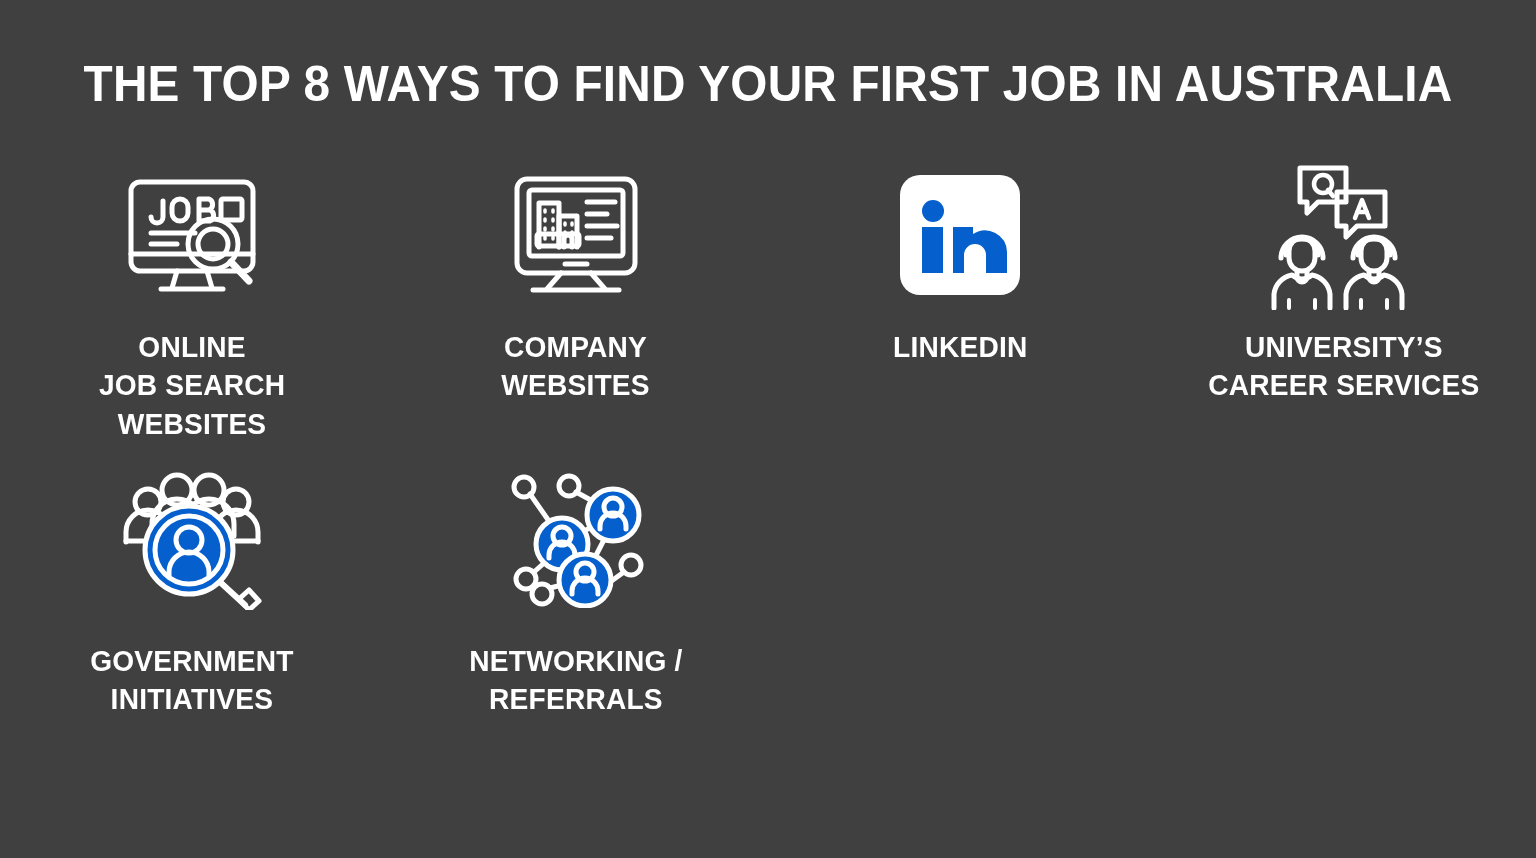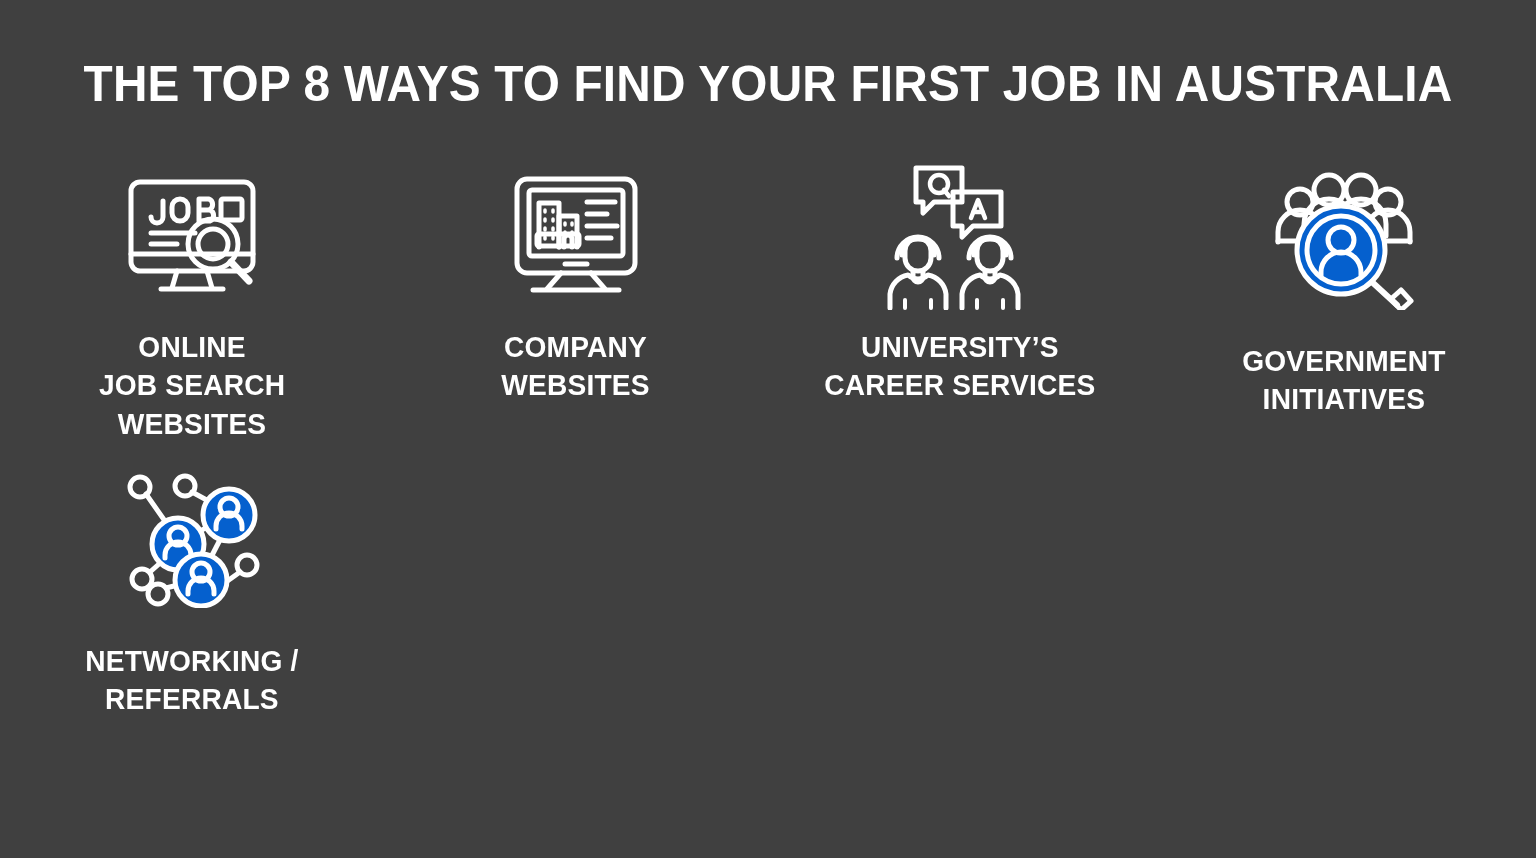--- a/index.html
+++ b/index.html
@@ -140,20 +140,31 @@
             <line x1="84" y1="55" x2="114" y2="55"></line>
             <line x1="84" y1="67" x2="108" y2="67"></line>
           </g>
           <rect x="34" y="63" width="42" height="12" rx="2"></rect>
         </svg>
       </div>
       <div class="label">COMPANY
 WEBSITES</div>
     </div>
 
+    <div class="cell">
+      <div class="icon-wrap">
+        <svg width="128" height="128" viewBox="0 0 128 128">
+          <rect x="4" y="4" width="120" height="120" rx="20" fill="#FFFFFF"></rect>
+          <circle cx="37" cy="40" r="11" fill="#0560CE"></circle>
+          <rect x="26" y="56" width="21" height="46" fill="#0560CE"></rect>
+          <path d="M57 56 h20 v7 a22 22 0 0 1 34 18 v21 h-21 V84 a11 11 0 0 0 -22 0 v18 H57 z" fill="#0560CE"></path>
+        </svg>
+      </div>
+      <div class="label">LINKEDIN</div>
+    </div>
 
     <div class="cell">
       <div class="icon-wrap">
         <svg width="150" height="150" viewBox="0 0 150 150" fill="none" stroke="#FFFFFF" stroke-width="5" stroke-linecap="round" stroke-linejoin="round">
 
           <path d="M31 8 h46 v34 h-28 l-11 11 v-11 h-7 z"></path>
           <g stroke-width="4.5">
             <circle cx="54" cy="24" r="9"></circle>
             <line x1="59" y1="30" x2="64" y2="36"></line>
           </g>

